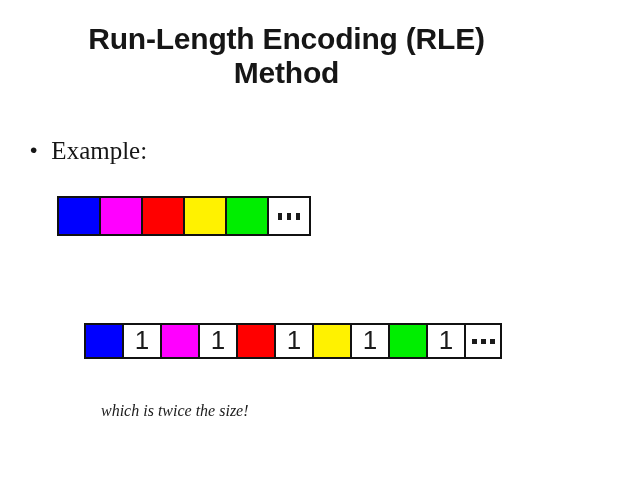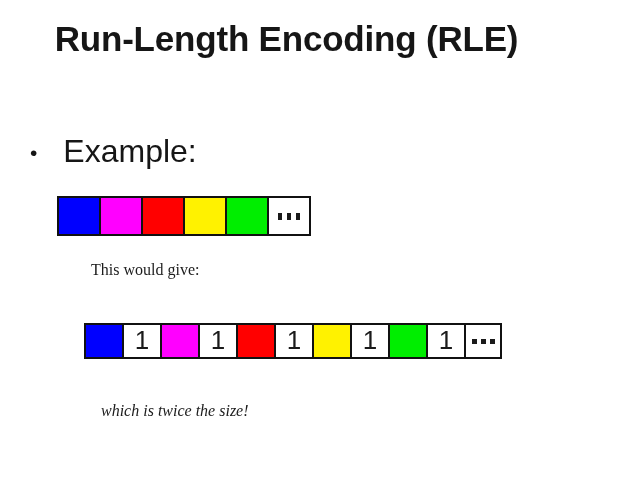--- a/index.html
+++ b/index.html
@@ -18,21 +18,21 @@
 
   
   #title {
     position: absolute;
     left: 0;
     top: 22px;
     width: 573px;
     text-align: center;
     font-family: "Liberation Sans", sans-serif;
     font-weight: bold;
-    font-size: 35px;
+    font-size: 30px;
     line-height: 34px;
     color: #161616;
     letter-spacing: -0.2px;
   }
   #title .tline { display: block; }
 
   
   #bullet-row {
     position: absolute;
     left: 30px;
@@ -42,25 +42,24 @@
   }
   #bullet-dot {
     font-size: 21px;
     line-height: 1;
     color: #161616;
     margin-right: 14px;
     position: relative;
     top: -2px;
   }
   #bullet-text {
-    font-family: Liberation Sans, sans-serif;
-    font-size: 32px;
+    font-family: Liberation Serif, serif;
+    font-size: 25px;
     line-height: 30px;
     color: #161616;
-    margin-left: 12px;
   }
 
   
   .strip {
     position: absolute;
     display: flex;
     background: #ffffff;
     border: 2px solid #111111;
     box-sizing: content-box;
   }
@@ -129,20 +128,21 @@
   #caption-give { left: 91px; top: 260px; }
   #caption-twice { left: 101px; top: 401px; font-style: italic; }
 </style>
 </head>
 <body>
 
 <div id="slide">
 
   <div id="title">
     <span class="tline">Run-Length Encoding (RLE)</span>
+    <span class="tline">Method</span>
   </div>
 
   <div id="bullet-row">
     <span id="bullet-dot">•</span>
     <span id="bullet-text">Example:</span>
   </div>
 
   <div id="strip-original" class="strip">
       <div class="cell" style="background: rgb(0, 0, 255);"></div>
       <div class="cell" style="background: rgb(255, 0, 255);"></div>
@@ -151,21 +151,20 @@
       <div class="cell" style="background: rgb(0, 238, 0);"></div>
       <div class="cell ellipsis-cell" style="background: rgb(255, 255, 255);">
         <span class="dots">
           <span></span>
           <span></span>
           <span></span>
         </span>
       </div>
     </div>
 
-  <div class="caption" id="caption-give">This would give:</div>
 
   <div id="strip-encoded" class="strip">
       <div class="cell" style="background: rgb(0, 0, 255);"></div>
       <div class="cell" style="background: rgb(255, 255, 255);">
         <span class="count">1</span>
       </div>
       <div class="cell" style="background: rgb(255, 0, 255);"></div>
       <div class="cell" style="background: rgb(255, 255, 255);">
         <span class="count">1</span>
       </div>

